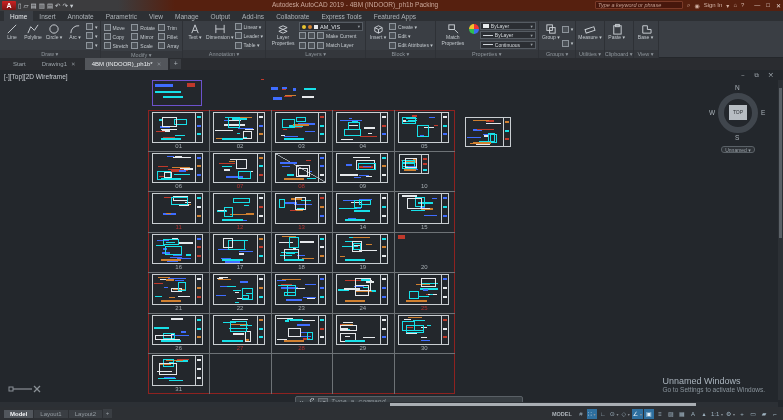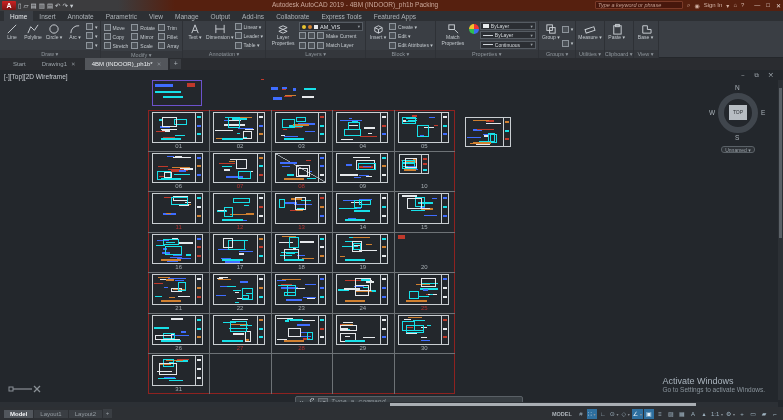--- a/index.html
+++ b/index.html
@@ -1145,21 +1145,21 @@
     </div>
 
     <div id="vscroll">
         <div class="thumb"></div>
       </div>
     <div id="hscroll">
         <div class="thumb"></div>
       </div>
 
     <div id="activate">
-      <div class="l1">Activate Windows</div>
+      <div class="l1">Unnamed Windows</div>
       <div class="l2">Go to Settings to activate Windows.</div>
     </div>
   </div>
 
   <div id="statusbar">
     <div id="ltabs">
         <div class="ltab active">Model</div>
         <div class="ltab">Layout1</div>
         <div class="ltab">Layout2</div>
         <div id="ltab-plus">+</div>

